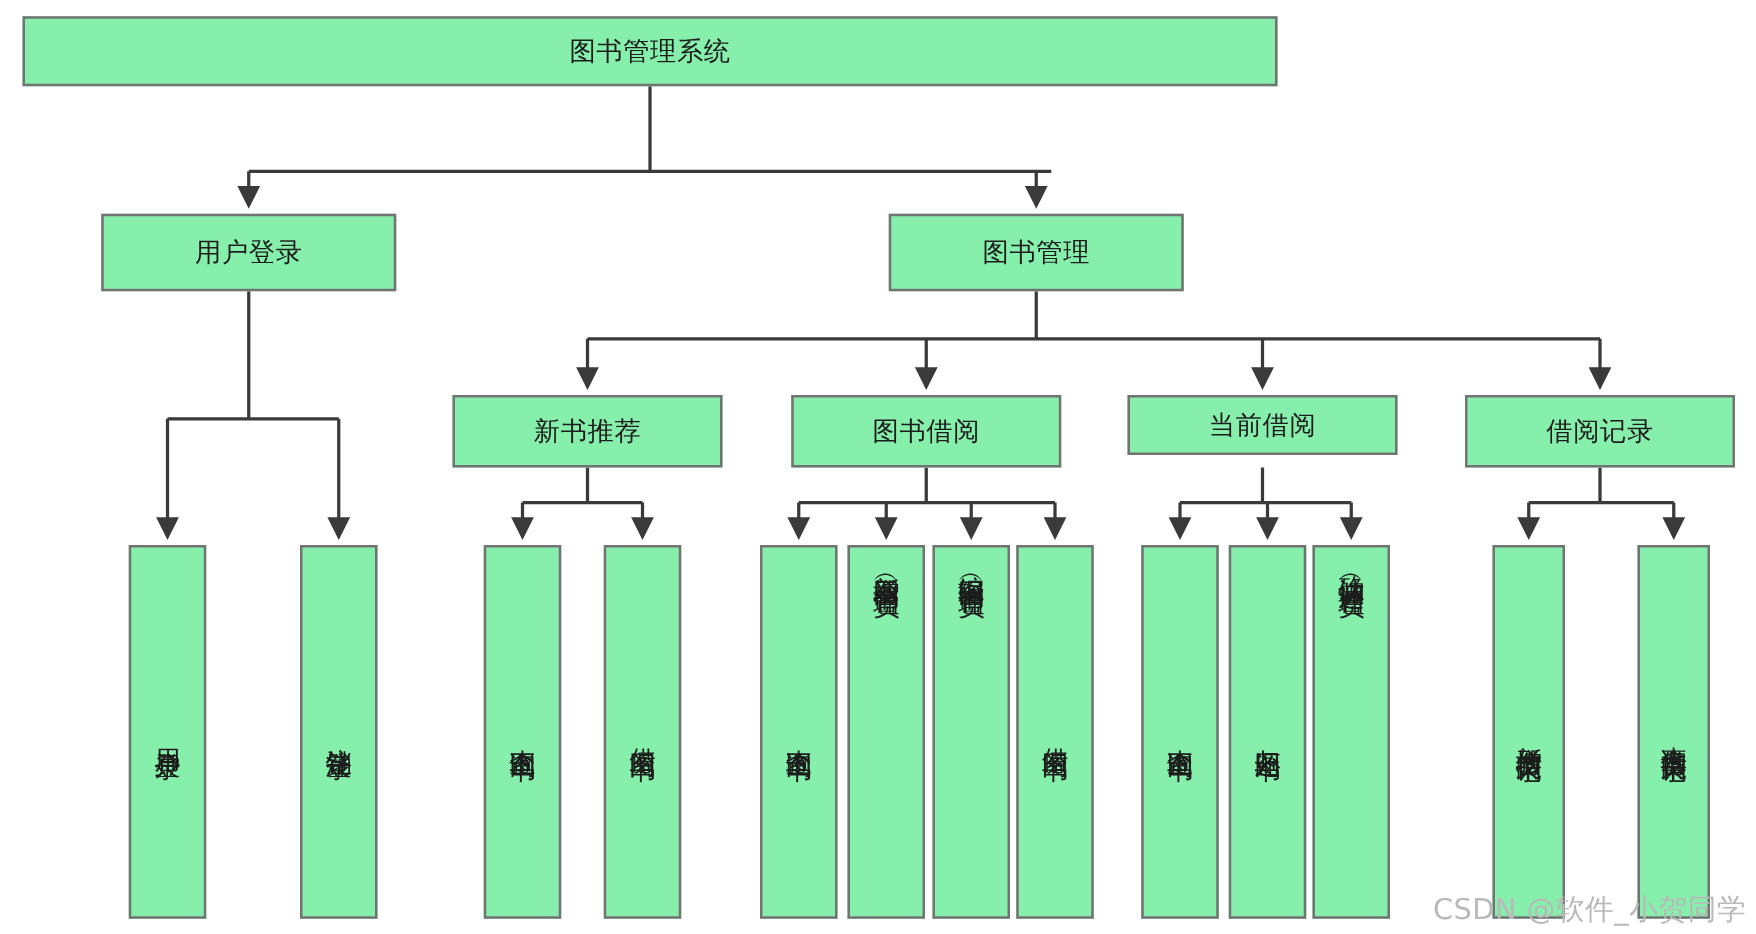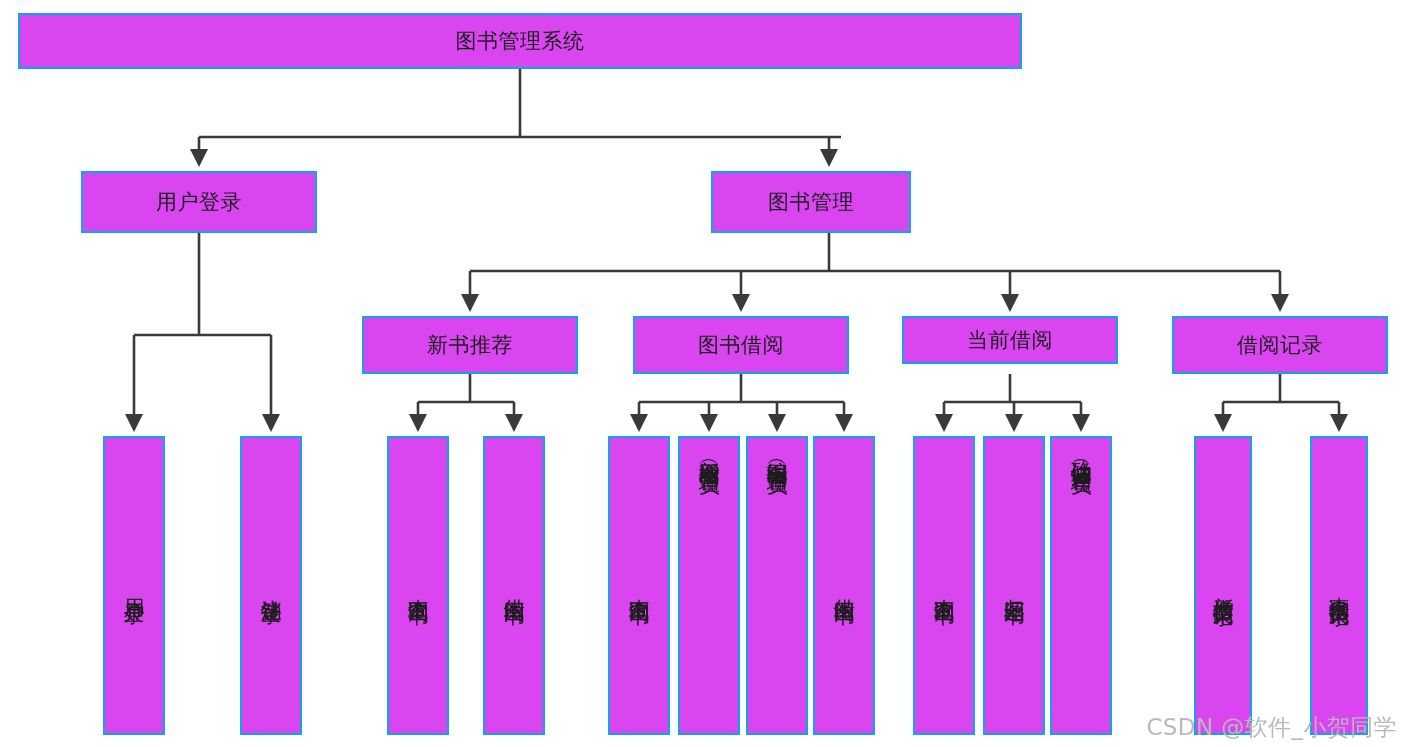--- a/index.html
+++ b/index.html
@@ -22,22 +22,22 @@
   svg.canvas {
     position: absolute;
     left: 0;
     top: 0;
     width: 1405px;
     height: 747px;
   }
   .node-box {
     position: absolute;
     box-sizing: border-box;
-    background: #d946ef;
-    border: 2px solid #0ea5e9;
+    background: #86efac;
+    border: 2px solid #737373;
     display: flex;
     align-items: center;
     justify-content: center;
   }
   .node-box.horizontal .node-label {
     font-size: 21px;
     color: #1c1c1c;
     letter-spacing: 0.5px;
     white-space: nowrap;
     line-height: 1;
@@ -138,21 +138,21 @@
     </g>
   </svg>
 
   <div class="node-box horizontal" style="left:18px; top:13px; width:1004px; height:56px;">
     <span class="node-label">图书管理系统</span>
   </div>
 
   <div class="node-box horizontal" style="left:81px; top:171px; width:236px; height:62px;">
     <span class="node-label">用户登录</span>
   </div>
-  <div class="node-box horizontal" style="left:711px; top:171px; width:200px; height:62px;">
+  <div class="node-box horizontal" style="left:711px; top:171px; width:236px; height:62px;">
     <span class="node-label">图书管理</span>
   </div>
 
   <div class="node-box horizontal" style="left:633px; top:316px; width:216px; height:58px;">
     <span class="node-label">图书借阅</span>
   </div>
   <div class="node-box horizontal" style="left:362px; top:316px; width:216px; height:58px;">
     <span class="node-label">新书推荐</span>
   </div>
   <div class="node-box horizontal" style="left:902px; top:316px; width:216px; height:48px;">

